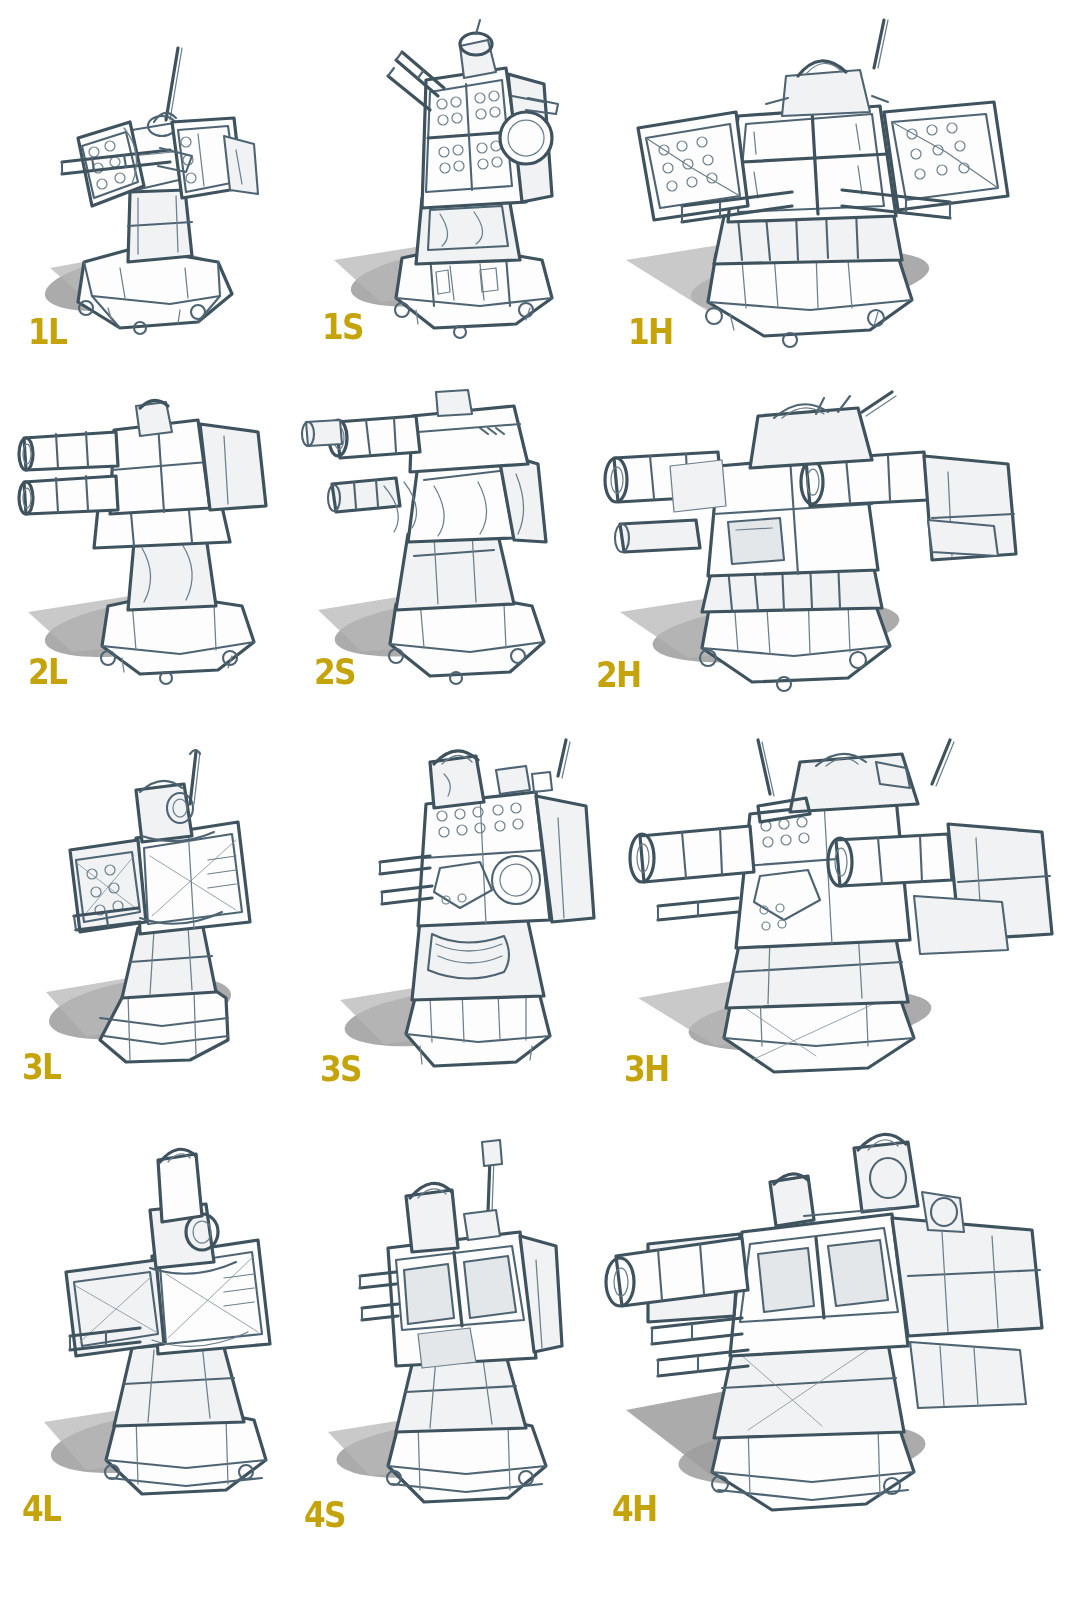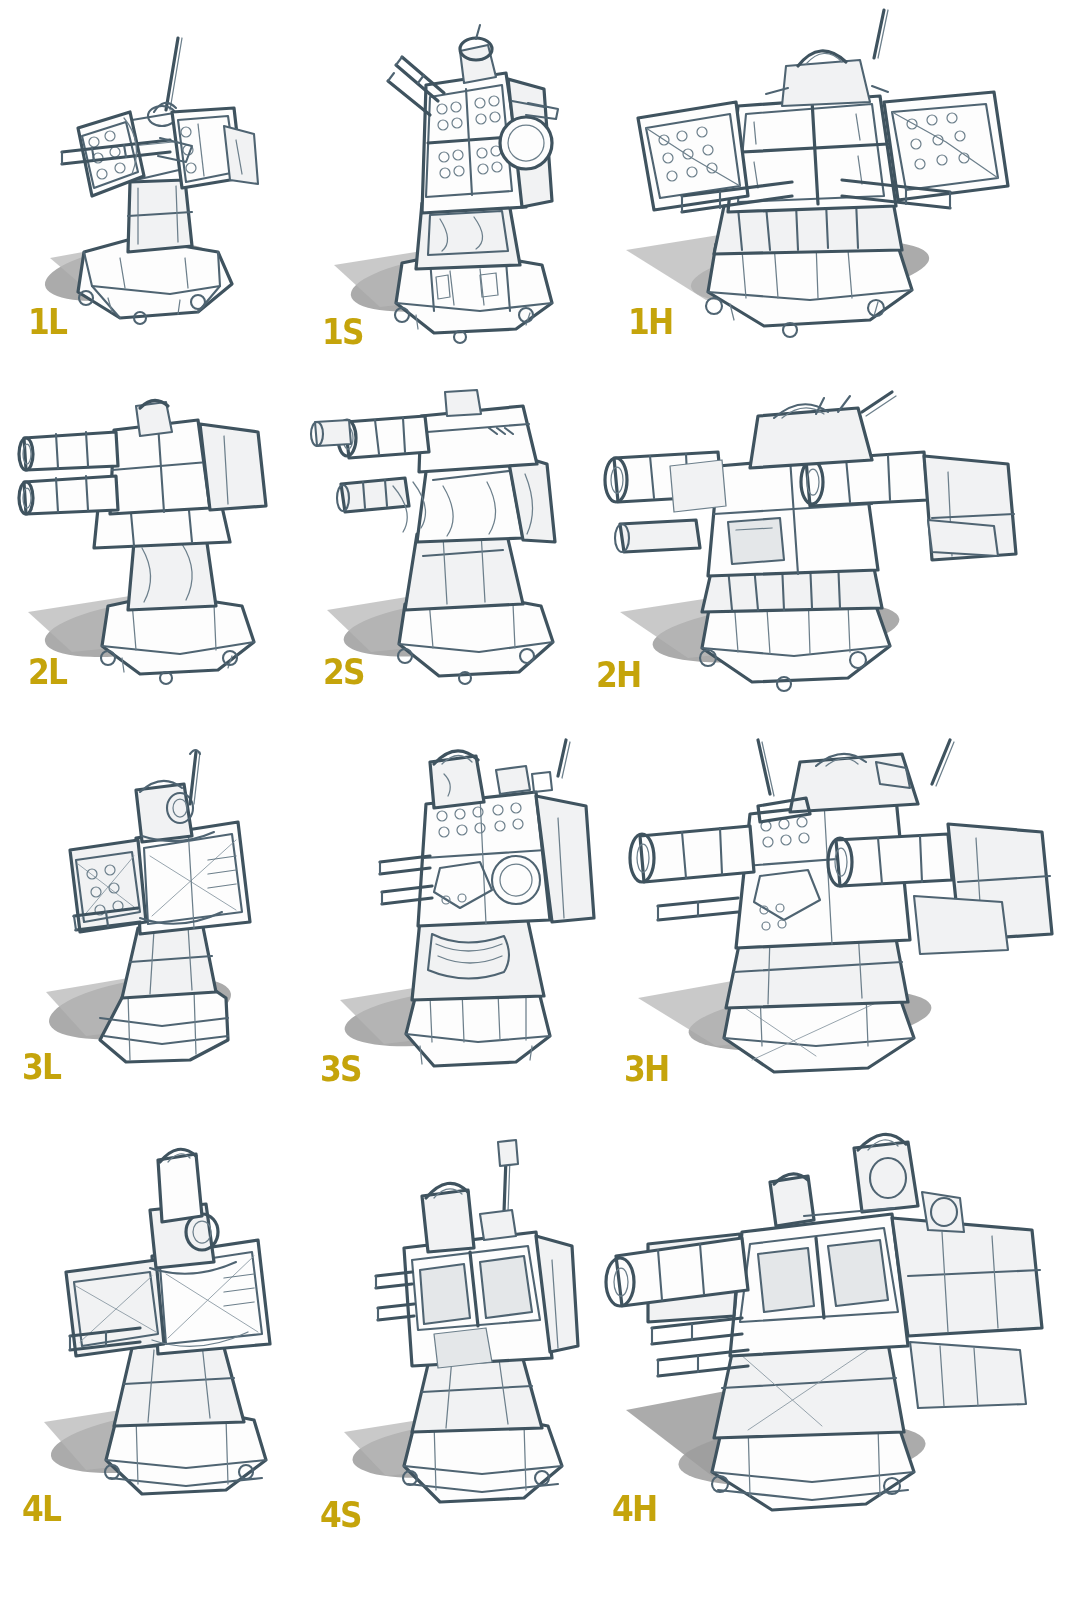--- a/index.html
+++ b/index.html
@@ -52,21 +52,21 @@
   .plate-dd{fill:#E4E7E9;}
   .shadow{fill:#9C9C9C;opacity:.85;}
   .shadow-soft{fill:#B7B7B7;opacity:.75;}
   .dots circle{fill:none;stroke:#6C7F8B;stroke-width:1.2;}
 </style>
 </head>
 <body>
 
 <div class="sheet">
 
-  <div class="row" style="top:0;height:360px;text-decoration:underline;">
+  <div class="row" style="top:10px;height:360px;text-decoration:underline;">
 
     <div class="cell" style="left:20px;width:300px;height:360px;">
       <div class="art">
         <svg width="300" height="330" viewBox="0 0 300 330">
           <ellipse class="shadow" cx="110" cy="272" rx="86" ry="26" transform="rotate(-9 110 272)"></ellipse>
           <path class="shadow-soft" d="M30 258 L118 242 L188 280 L70 292 Z"></path>
 
           <path class="plate" d="M64 252 L115 238 L198 252 L212 284 L178 312 L100 318 L58 292 Z"></path>
           <path class="ink ink-h" d="M64 252 L115 238 L198 252 L212 284 L178 312 L100 318 L58 292 Z"></path>
           <path class="ink ink-m" d="M64 252 L72 286 L100 318"></path>
@@ -120,21 +120,21 @@
           <path class="ink ink-h" d="M42 152 L150 140"></path>
           <path class="ink ink-h" d="M42 164 L150 152"></path>
           <path class="ink ink-m" d="M42 152 L42 164 M72 148 L74 160 M104 145 L106 157"></path>
           <path class="ink ink-m" d="M140 138 L172 146 L166 162 L138 156"></path>
           <path class="ink ink-l" d="M104 118 q20 24 8 56"></path>
         </svg>
       </div>
       <div class="label" style="left:8px;top:305px;">1L</div>
     </div>
 
-    <div class="cell" style="left:330px;width:290px;height:360px;margin-top:15px;">
+    <div class="cell" style="left:330px;width:290px;height:360px;">
       <div class="art">
         <svg width="290" height="335" viewBox="0 0 290 335">
           <ellipse class="shadow" cx="110" cy="268" rx="90" ry="26" transform="rotate(-8 110 268)"></ellipse>
           <path class="shadow-soft" d="M4 250 L92 236 L175 278 L50 292 Z"></path>
 
           <path class="plate" d="M72 248 L130 236 L212 250 L222 288 L186 314 L104 318 L66 288 Z"></path>
           <path class="ink ink-h" d="M72 248 L130 236 L212 250 L222 288 L186 314 L104 318 L66 288 Z"></path>
           <path class="ink ink-m" d="M66 288 L150 296 L222 288"></path>
           <path class="ink ink-m" d="M100 244 L104 296 M176 246 L180 296"></path>
           <path class="ink ink-l" d="M86 300 L88 314 M200 298 L196 310"></path>
@@ -326,21 +326,21 @@
           <ellipse class="ink ink-l" cx="17" cy="108" rx="4" ry="10"></ellipse>
 
           <path class="plate-d" d="M126 16 L156 12 L162 42 L130 46 Z"></path>
           <path class="ink ink-m" d="M126 16 L156 12 L162 42 L130 46 Z"></path>
           <path class="ink ink-h" d="M130 18 q14 -14 28 -2"></path>
         </svg>
       </div>
       <div class="label" style="left:18px;top:265px;">2L</div>
     </div>
 
-    <div class="cell" style="left:293px;width:330px;height:330px;">
+    <div class="cell" style="left:284px;width:330px;height:330px;">
       <div class="art">
         <svg width="330" height="300" viewBox="0 0 330 300">
           <ellipse class="shadow" cx="150" cy="238" rx="100" ry="26" transform="rotate(-7 150 238)"></ellipse>
           <path class="shadow-soft" d="M34 220 L132 204 L214 248 L78 262 Z"></path>
 
           <path class="plate" d="M112 214 L172 202 L248 216 L260 252 L226 282 L146 286 L106 254 Z"></path>
           <path class="ink ink-h" d="M112 214 L172 202 L248 216 L260 252 L226 282 L146 286 L106 254 Z"></path>
           <path class="ink ink-m" d="M106 254 L186 262 L260 252"></path>
           <path class="ink ink-l" d="M136 210 L140 258 M220 214 L222 258"></path>
           <circle class="ink ink-m" cx="112" cy="266" r="7"></circle>
@@ -706,21 +706,21 @@
           <path class="ink ink-h" d="M130 42 q18 -22 36 -6"></path>
           <path class="ink ink-l" d="M138 42 q12 -14 22 -4"></path>
 
           <path class="ink ink-m" d="M120 148 q42 14 86 -6"></path>
           <path class="ink ink-l" d="M122 220 q46 16 96 -8"></path>
         </svg>
       </div>
       <div class="label" style="left:-8px;top:372px;">4L</div>
     </div>
 
-    <div class="cell" style="left:320px;width:310px;height:430px;">
+    <div class="cell" style="left:304px;width:310px;height:430px;">
       <div class="art">
         <svg width="310" height="405" viewBox="0 0 310 405">
           <ellipse class="shadow" cx="130" cy="330" rx="98" ry="26" transform="rotate(-6 130 330)"></ellipse>
           <path class="shadow-soft" d="M24 312 L124 296 L202 340 L66 356 Z"></path>
 
           <path class="plate" d="M94 306 L168 294 L228 306 L242 346 L204 378 L120 382 L84 346 Z"></path>
           <path class="ink ink-h" d="M94 306 L168 294 L228 306 L242 346 L204 378 L120 382 L84 346 Z"></path>
           <path class="ink ink-m" d="M84 346 L162 354 L242 346"></path>
           <path class="ink ink-m" d="M88 364 L162 372 L238 364"></path>
           <path class="ink ink-l" d="M114 302 L116 370 M204 304 L206 370"></path>

